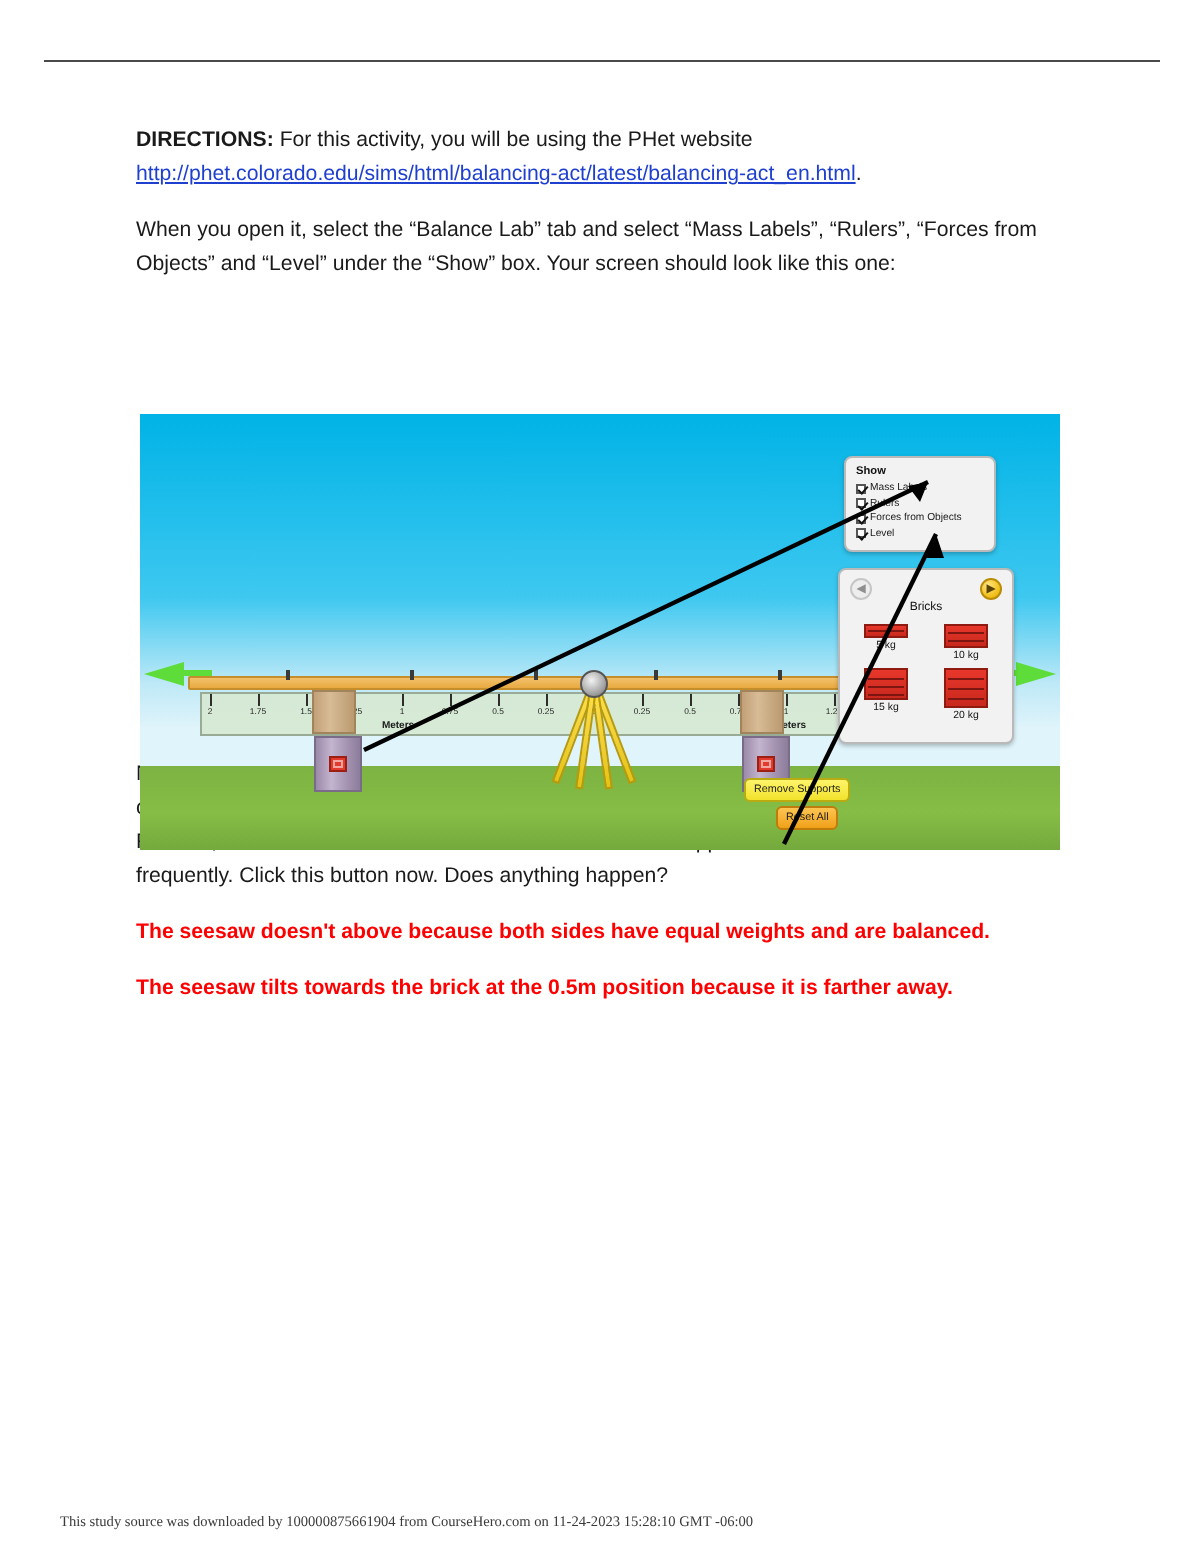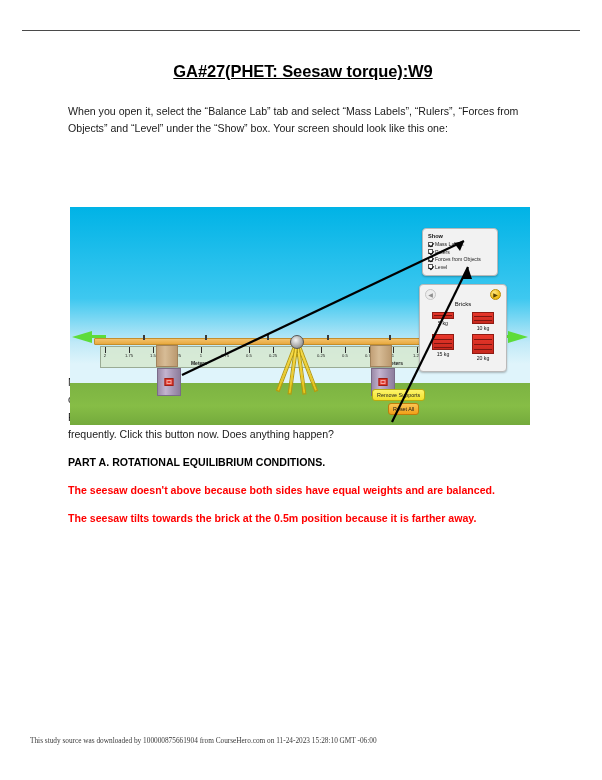--- a/index.html
+++ b/index.html
@@ -259,21 +259,21 @@
     background: linear-gradient(#fcc552,#f0a019);
     border: 1px solid #bf7c0a;
     color: #1a1a1a;
   }
   
   .anno { position: absolute; left: 0; top: 0; width: 460px; height: 218px; pointer-events: none; }
 
   
   .footer-note {
     position: absolute;
-    left: 30px; top: 736px;
+    left: 30px; top: 756px;
     font-family: "Liberation Serif", serif;
     font-size: 7.3px;
     color: #3a3a3a;
     white-space: nowrap;
   }
   .footer-url {
     position: absolute;
     left: 30px; top: 763px;
     font-family: "Liberation Serif", serif;
     font-size: 7.3px;
@@ -283,30 +283,33 @@
 </style>
 </head>
 <body>
 
 <div class="page">
 
   <div class="top-rule"></div>
 
   <div class="doc">
 
-    <h1 class="title">GA#27(PHET: Seesaw torque):W9</h1>
-
+
+    <p class="para">
+      <span class="lbl-bold">DIRECTIONS:</span>
+      <span>For this activity, you will be using the PHet website</span><br>
+      <a class="link" href="#">http://phet.colorado.edu/sims/html/balancing-act/latest/balancing-act_en.html</a><span>.</span>
+    </p>
 
     <p class="para">When you open it, select the “Balance Lab” tab and select “Mass Labels”, “Rulers”, “Forces from Objects” and “Level” under the “Show” box.  Your screen should look like this one:</p>
 
     <div class="spacer-img"></div>
 
     <p class="para">Notice the yellow arrow above the word "Bricks" in the second box.  Click this arrow.  You will see other objects (like people and mystery packages) that you will use for various parts of this activity.  For now, we will use the bricks.  Also notice the "Remove Supports" button.  We will use this button frequently.  Click this button now.  Does anything happen?</p>
 
-    <p class="section-head">PART A.  ROTATIONAL EQUILIBRIUM CONDITIONS.</p>
 
 
     <p class="answer">The seesaw doesn't above because both sides have equal weights and are balanced.</p>
 
 
     <p class="answer">The seesaw tilts towards the brick at the 0.5m position because it is farther away.</p>
   </div>
 
   <div class="sim">
     <div class="ground"></div>

